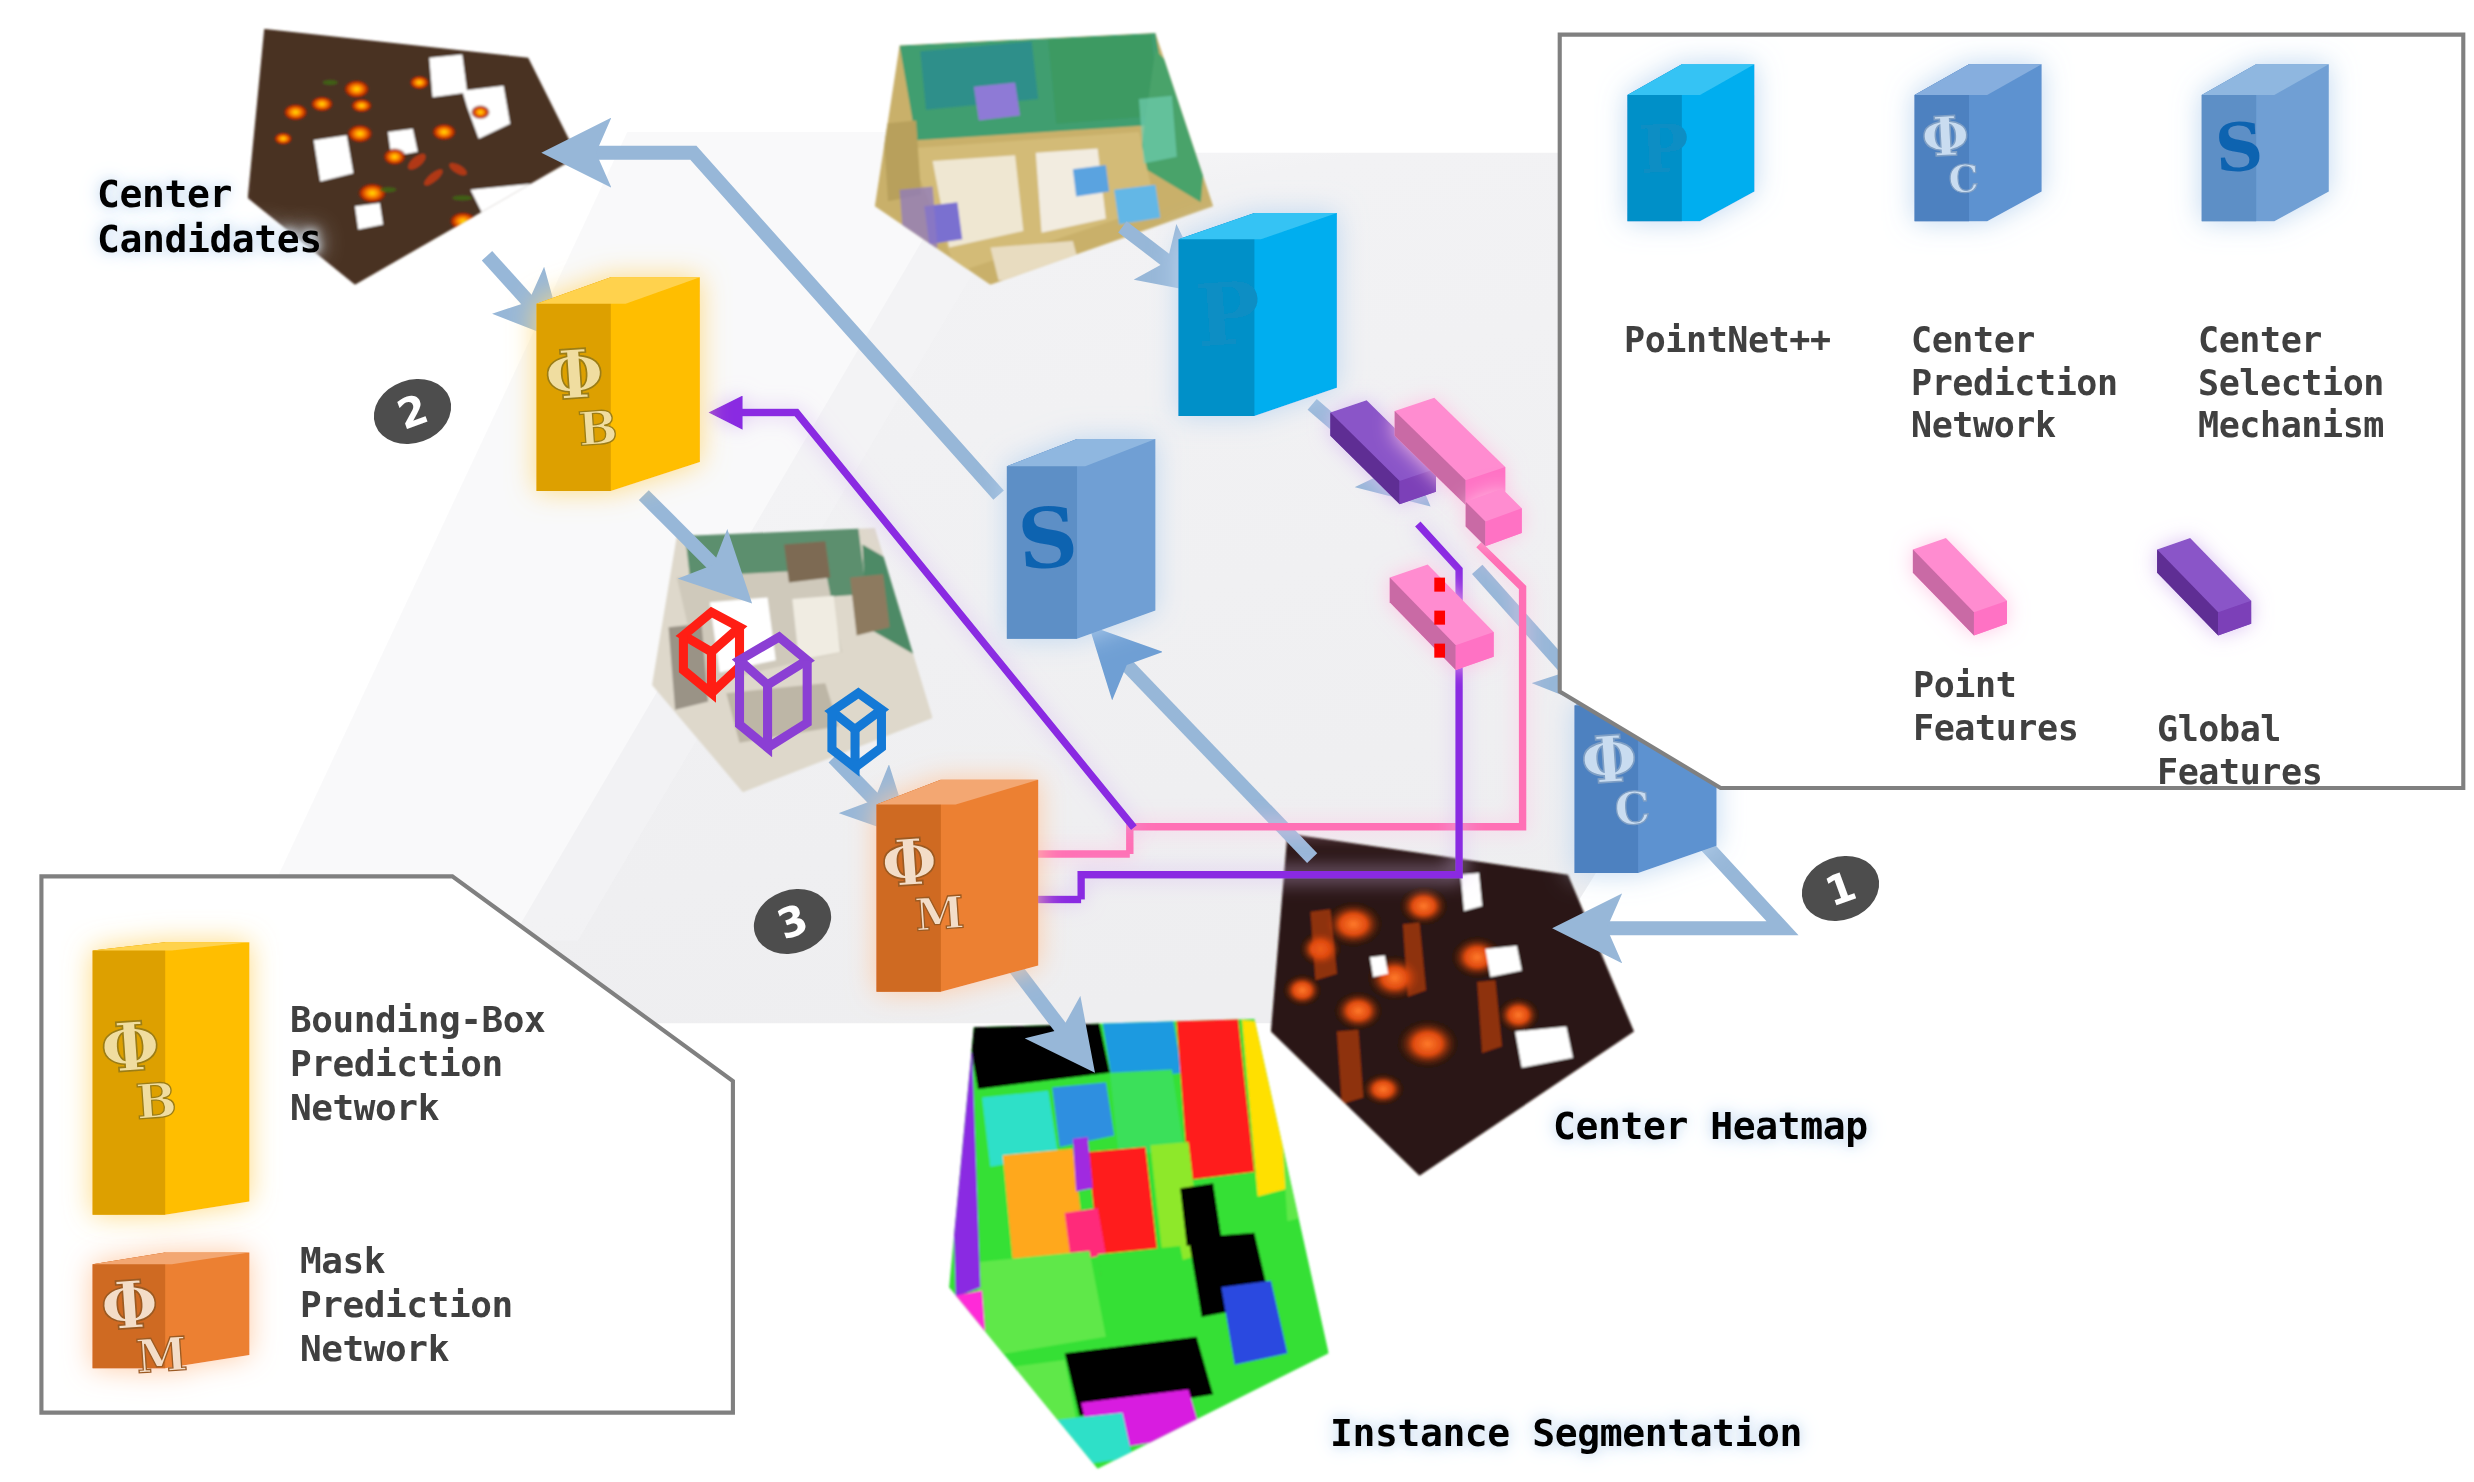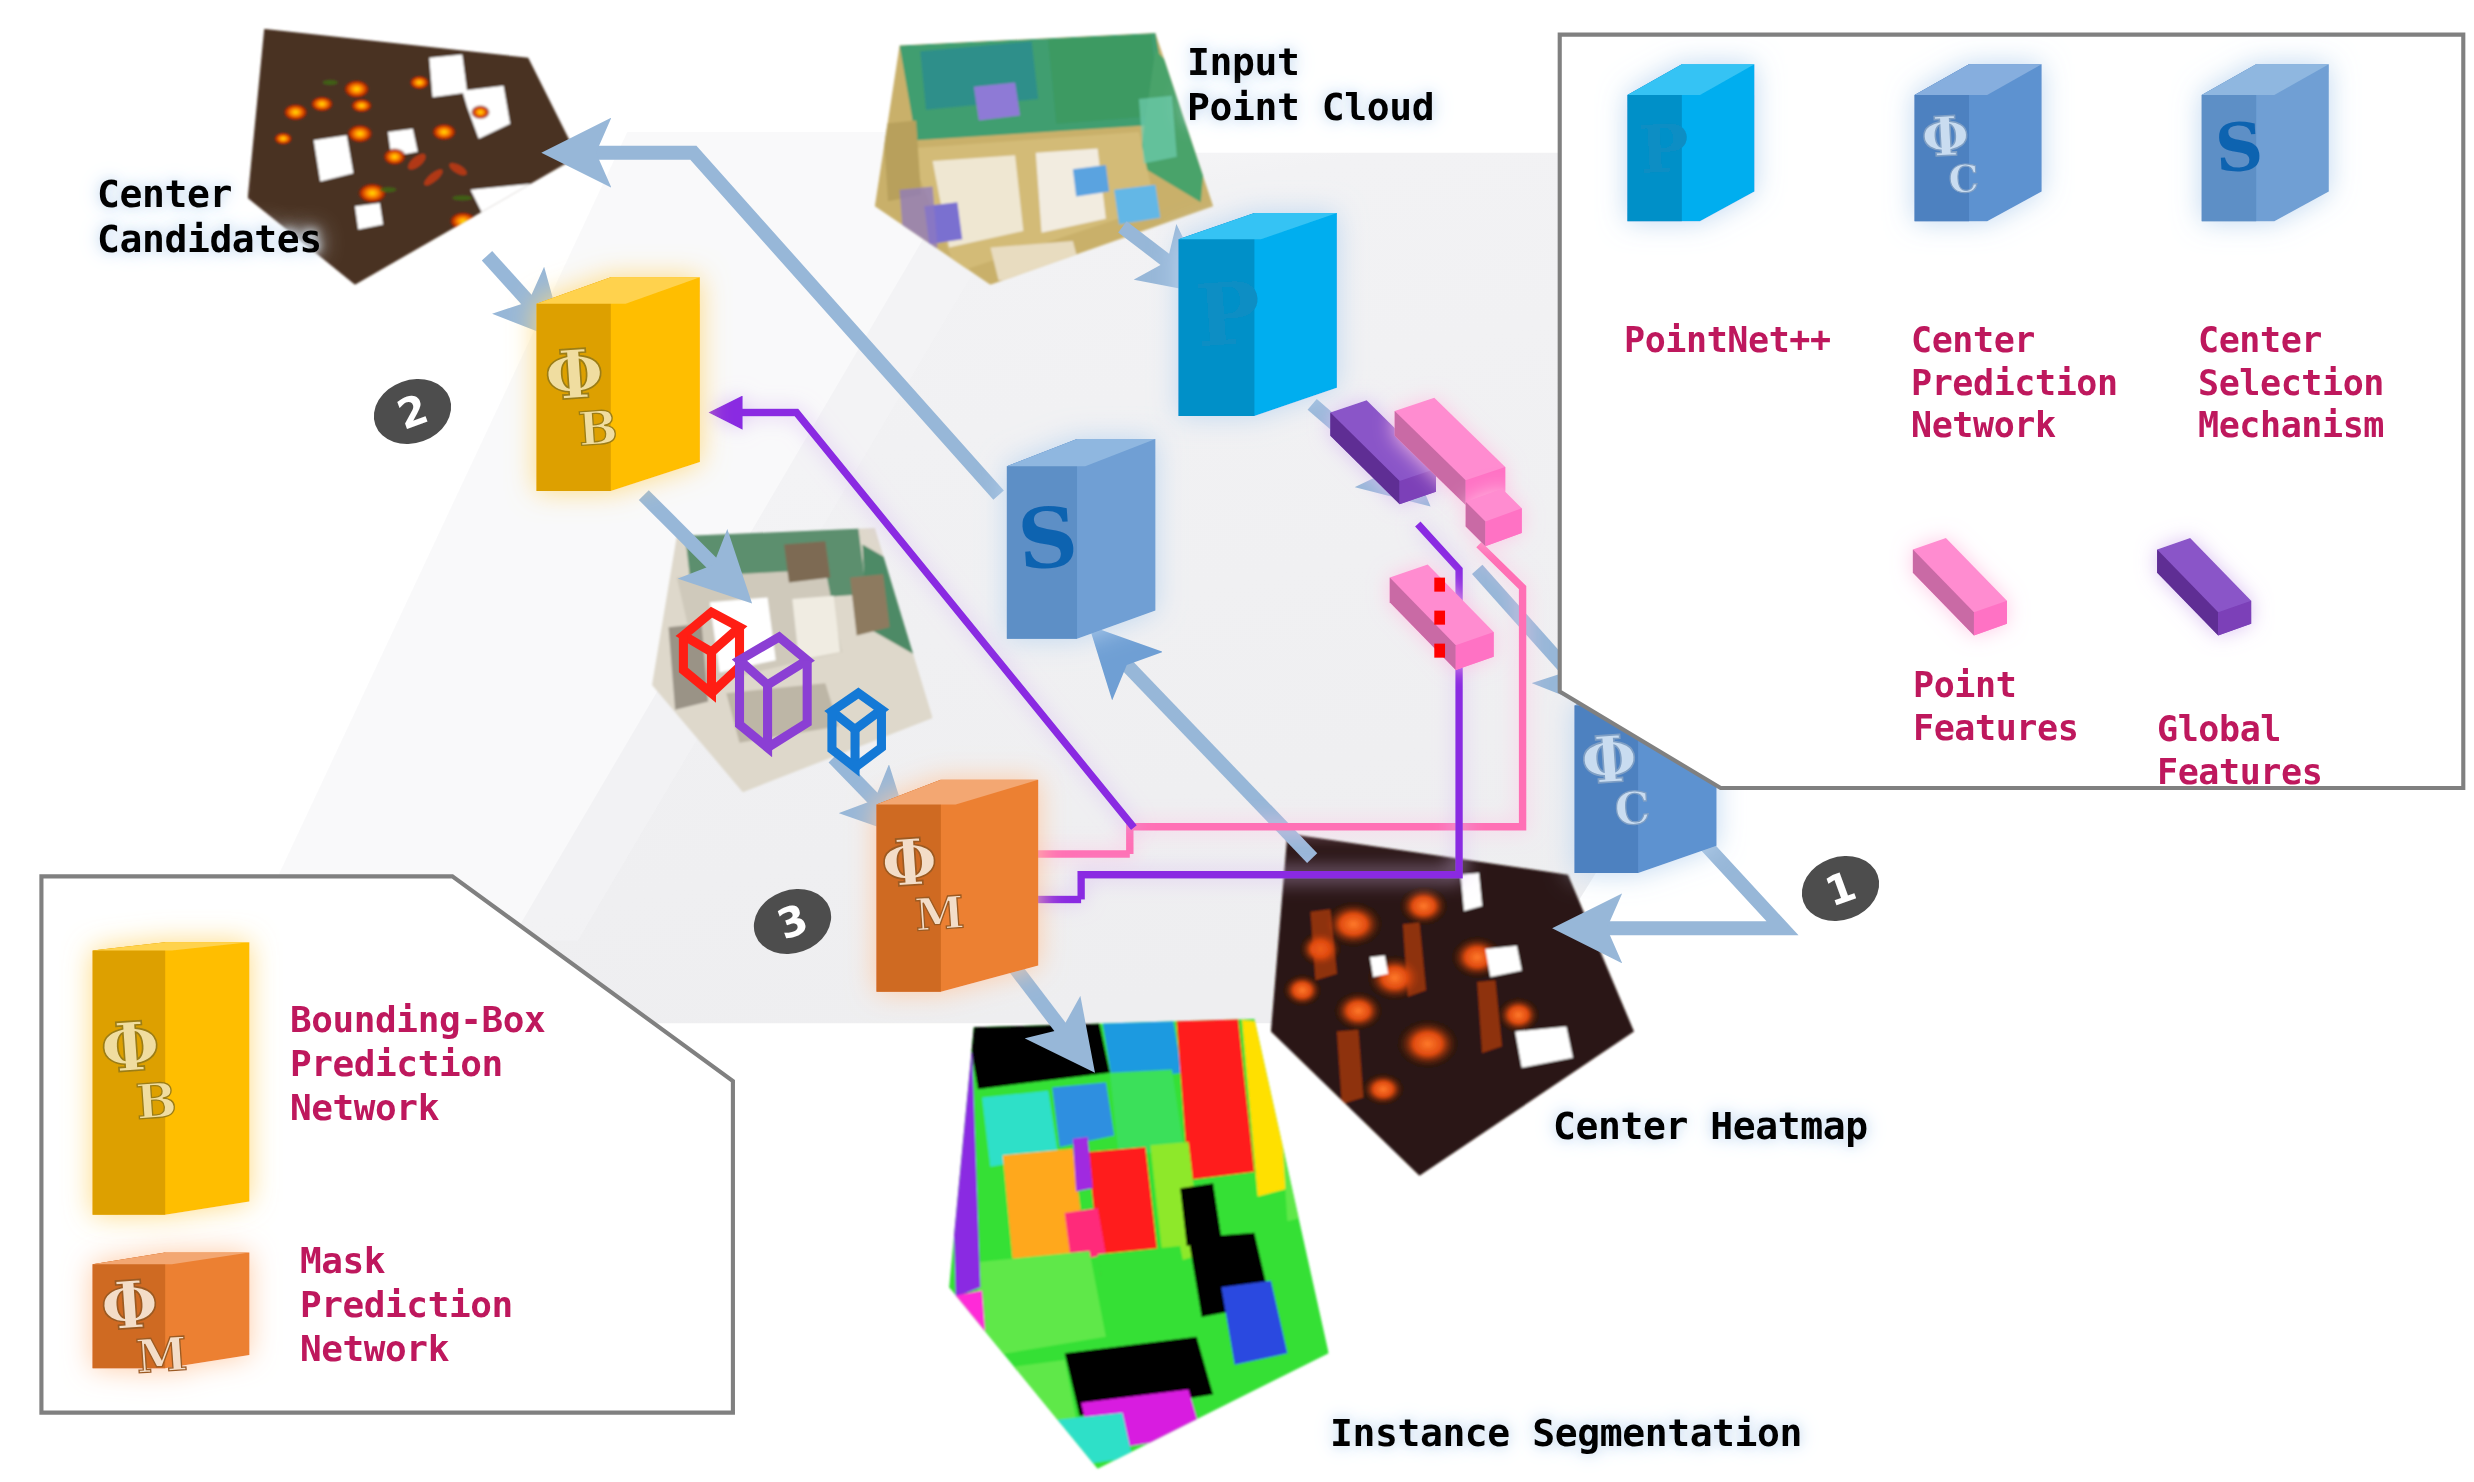--- a/index.html
+++ b/index.html
@@ -4,21 +4,21 @@
 <title>Point Cloud Instance Segmentation Pipeline</title>
 <style>
   html,body{margin:0;padding:0;background:#ffffff;}
   body{width:2475px;height:1482px;position:relative;overflow:hidden;
        font-family:"DejaVu Sans Mono","Liberation Mono",monospace;}
   .stage{position:absolute;left:0;top:0;width:2475px;height:1482px;}
   svg.layer{position:absolute;left:0;top:0;width:2475px;height:1482px;overflow:visible;}
   .lbl{position:absolute;color:#000;font-family:"DejaVu Sans Mono","Liberation Mono",monospace;
        font-weight:700;line-height:1.18;white-space:pre;letter-spacing:-0.4px;}
   .lbl.glow{text-shadow:0 0 15px #cfe0f2,0 0 26.4px #dbe8f6,0 0 8.3px #e8f1fb;}
-  .legtxt{position:absolute;color:#be185d;font-family:"DejaVu Sans Mono","Liberation Mono",monospace;
+  .legtxt{position:absolute;color:#404040;font-family:"DejaVu Sans Mono","Liberation Mono",monospace;
           font-weight:700;line-height:1.22;white-space:pre;letter-spacing:-0.4px;}
   .badge{position:absolute;display:flex;align-items:center;justify-content:center;
          background:#4d4d4d;color:#fff;border-radius:50%;
          font-family:"DejaVu Sans","Liberation Sans",sans-serif;font-weight:700;}
 </style>
 </head>
 <body>
 
 <div class="stage">
 
@@ -371,22 +371,20 @@
 <div class="badge" style="left:1801px;top:857px;width:79px;height:63px;font-size:41px;transform:rotate(-20deg);">
   <span>1</span>
 </div>
 <div class="badge" style="left:373px;top:380px;width:79px;height:63px;font-size:41px;transform:rotate(-20deg);">
   <span>2</span>
 </div>
 <div class="badge" style="left:753px;top:890px;width:79px;height:63px;font-size:41px;transform:rotate(-20deg);">
   <span>3</span>
 </div>
 
-<div class="lbl glow" style="left:1187px;top:40px;font-size:38px;">Input
-Point Cloud</div>
 
 <div class="lbl glow" style="left:97px;top:172px;font-size:38px;">Center
 Candidates</div>
 
 
 <div class="lbl glow" style="left:1553px;top:1104px;font-size:38px;">Center Heatmap</div>
 
 <div class="lbl glow" style="left:1330px;top:1395px;font-size:38px;margin-top:16px;">Instance Segmentation</div>
 
 <svg class="layer" viewBox="0 0 2999 1796" width="2475" height="1482">

